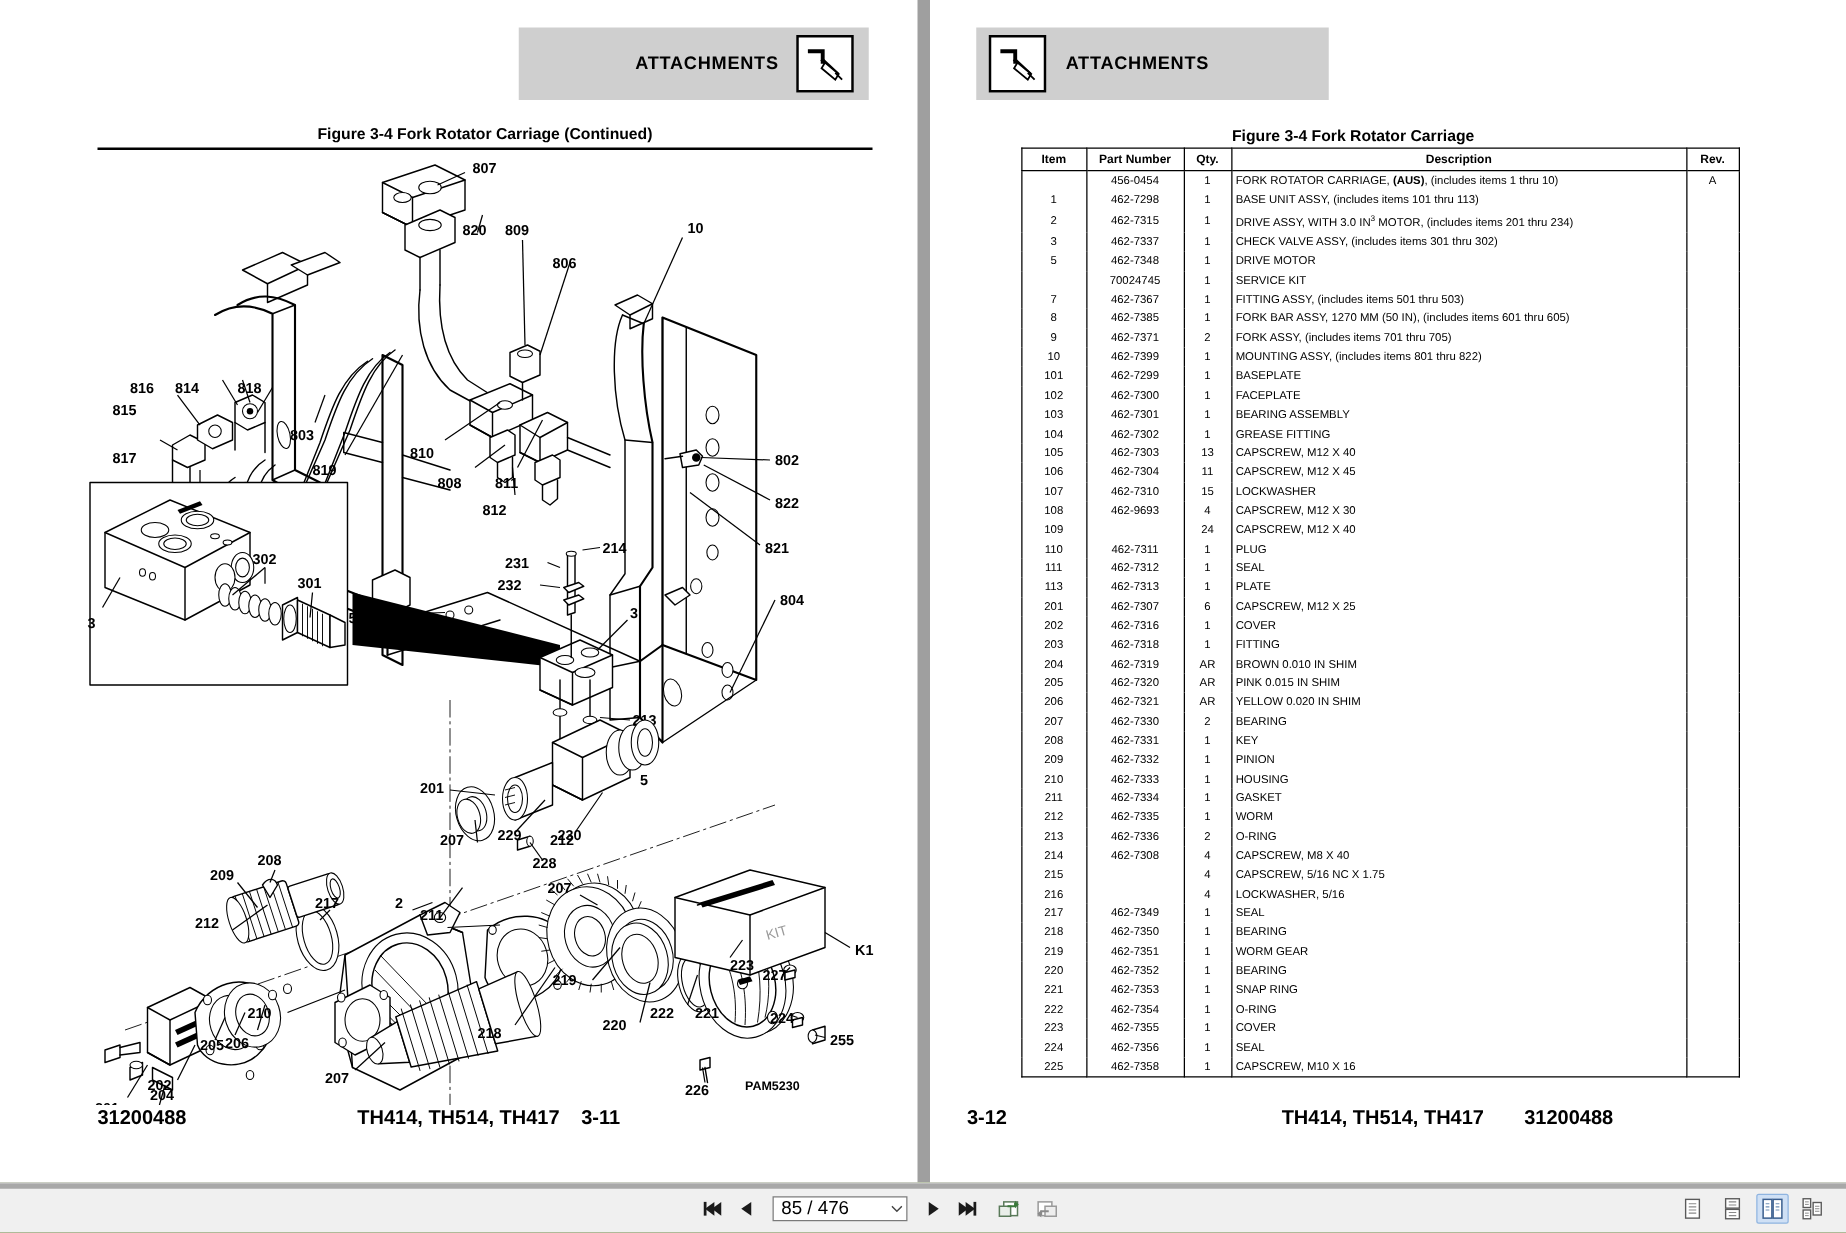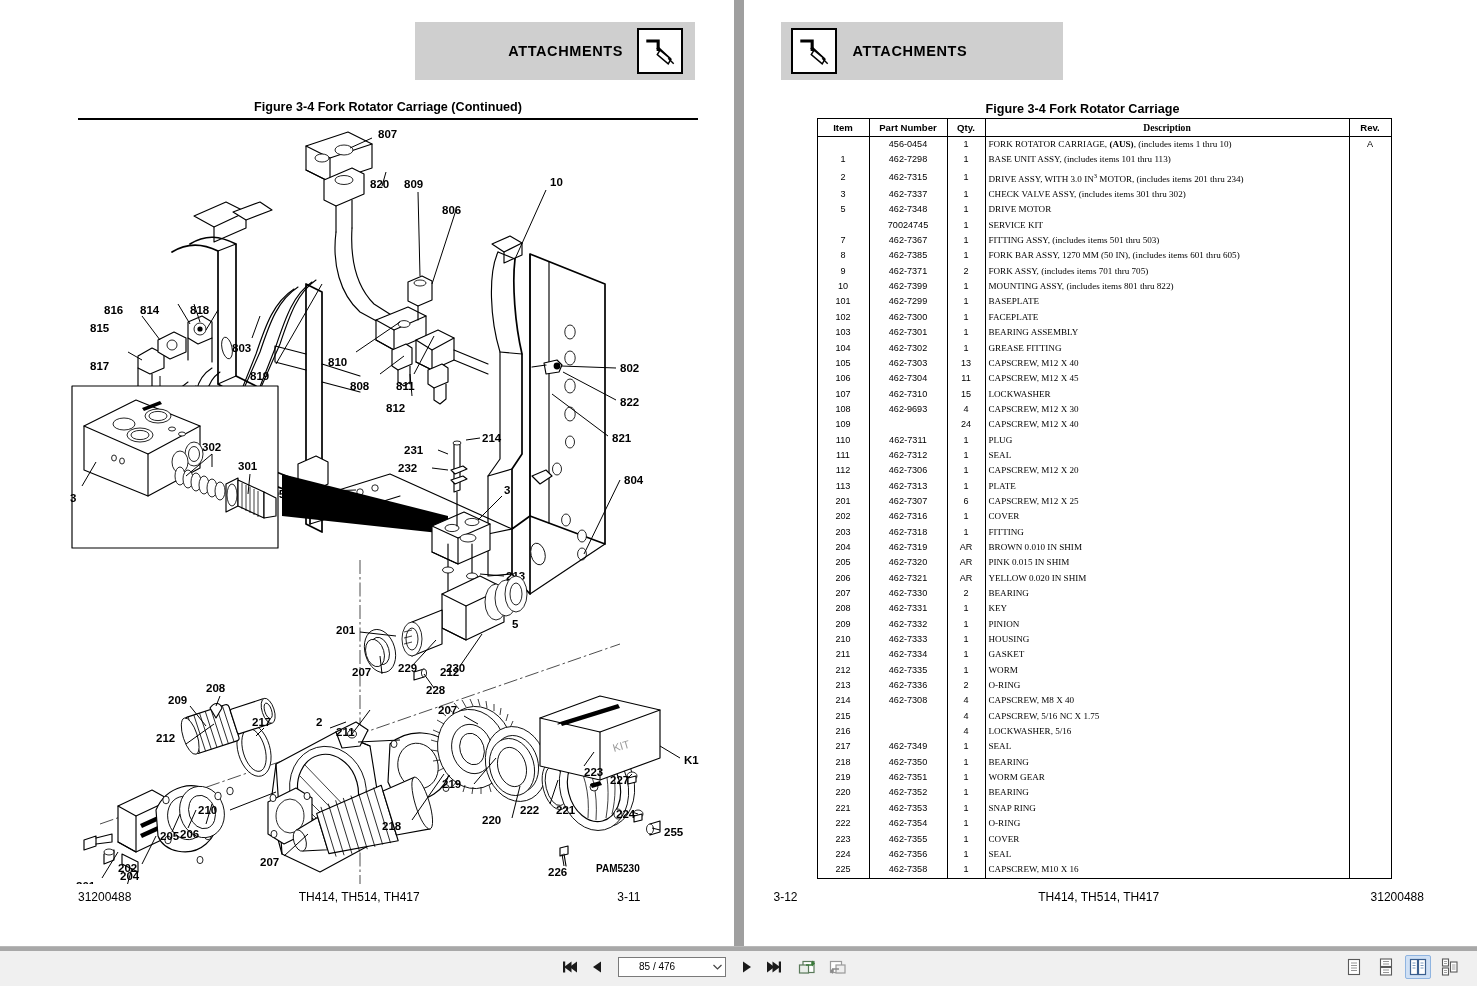--- a/index.html
+++ b/index.html
@@ -83,29 +83,29 @@
   #L-rule {
     position: absolute;
     left: 78px; top: 118px; width: 620px; height: 2px; background: #000;
   }
   #R-figtitle { left: 30px; top: 102px; width: 618px; }
 
   
   .footer {
     position: absolute;
     bottom: 42px;
-    left: 0; right: 15px;
+    left: 0; right: 0;
     display: flex;
-    font-size: 12px;
-    font-weight: normal;
+    font-size: 16px;
+    font-weight: bold;
     color: #000;
   }
   .footer .f-l { width: 33%; }
   .footer .f-c { width: 34%; text-align: center; }
-  .footer .f-r { width: 33%; text-align: right; }
+  .footer .f-r { width: 33%; }
   #L-footer { padding: 0 78px 0 78px; }
   #R-footer { padding: 0 38px 0 30px; }
 
   
   #parts-wrap {
     position: absolute;
     left: 30px; top: 118px;
     width: 618px;
     padding-left: 43px;
   }
@@ -132,21 +132,21 @@
     font-weight: bold;
     text-align: center;
     font-size: 9.6px;
     height: 17px;
     line-height: 17px;
   }
   table.parts tbody tr:last-child td { border-bottom: 1.6px solid #000; }
   .c-item  { width: 52px;  text-align: center; }
   .c-part  { width: 78px;  text-align: center; }
   .c-qty   { width: 38px;  text-align: center; }
-  .c-desc  { width: auto;  text-align: left; font-family: Liberation Serif, serif; }
+  .c-desc  { width: auto;  text-align: left; }
   .c-rev   { width: 42px;  text-align: center; margin-top: 40px; }
 
   .ind0 { padding-left: 4px; }
   .ind1 { padding-left: 17px; }
   .ind2 { padding-left: 30px; }
 
   sup { font-size: 6.6px; vertical-align: super; }
 
   
   #diagram {
@@ -185,23 +185,23 @@
   #page-box {
     width: 108px; height: 20px;
     border: 1px solid #7a7a7a;
     background: #fff;
     display: flex;
     align-items: center;
     margin: 0 4px;
   }
   #page-num {
     flex: 1;
-    font-size: 10px;
+    font-size: 15px;
     color: #000;
-    padding-left: 20px;
+    padding-left: 6px;
     font-family: "Liberation Sans", sans-serif;
   }
   #page-caret {
     width: 16px;
     display: flex; align-items: center; justify-content: center;
   }
 
   #tb-right {
     position: absolute;
     right: 14px;
@@ -914,27 +914,20 @@
                 <td class="c-rev"></td>
               </tr>
               <tr>
                 <td class="c-item">111</td>
                 <td class="c-part">462-7312</td>
                 <td class="c-qty">1</td>
                 <td class="c-desc ind0">SEAL</td>
                 <td class="c-rev"></td>
               </tr>
               <tr>
-                <td class="c-item">112</td>
-                <td class="c-part">462-7306</td>
-                <td class="c-qty">1</td>
-                <td class="c-desc ind0">CAPSCREW, M12 X 20</td>
-                <td class="c-rev"></td>
-              </tr>
-              <tr>
                 <td class="c-item">113</td>
                 <td class="c-part">462-7313</td>
                 <td class="c-qty">1</td>
                 <td class="c-desc ind0">PLATE</td>
                 <td class="c-rev"></td>
               </tr>
               <tr>
                 <td class="c-item">201</td>
                 <td class="c-part">462-7307</td>
                 <td class="c-qty">6</td>

